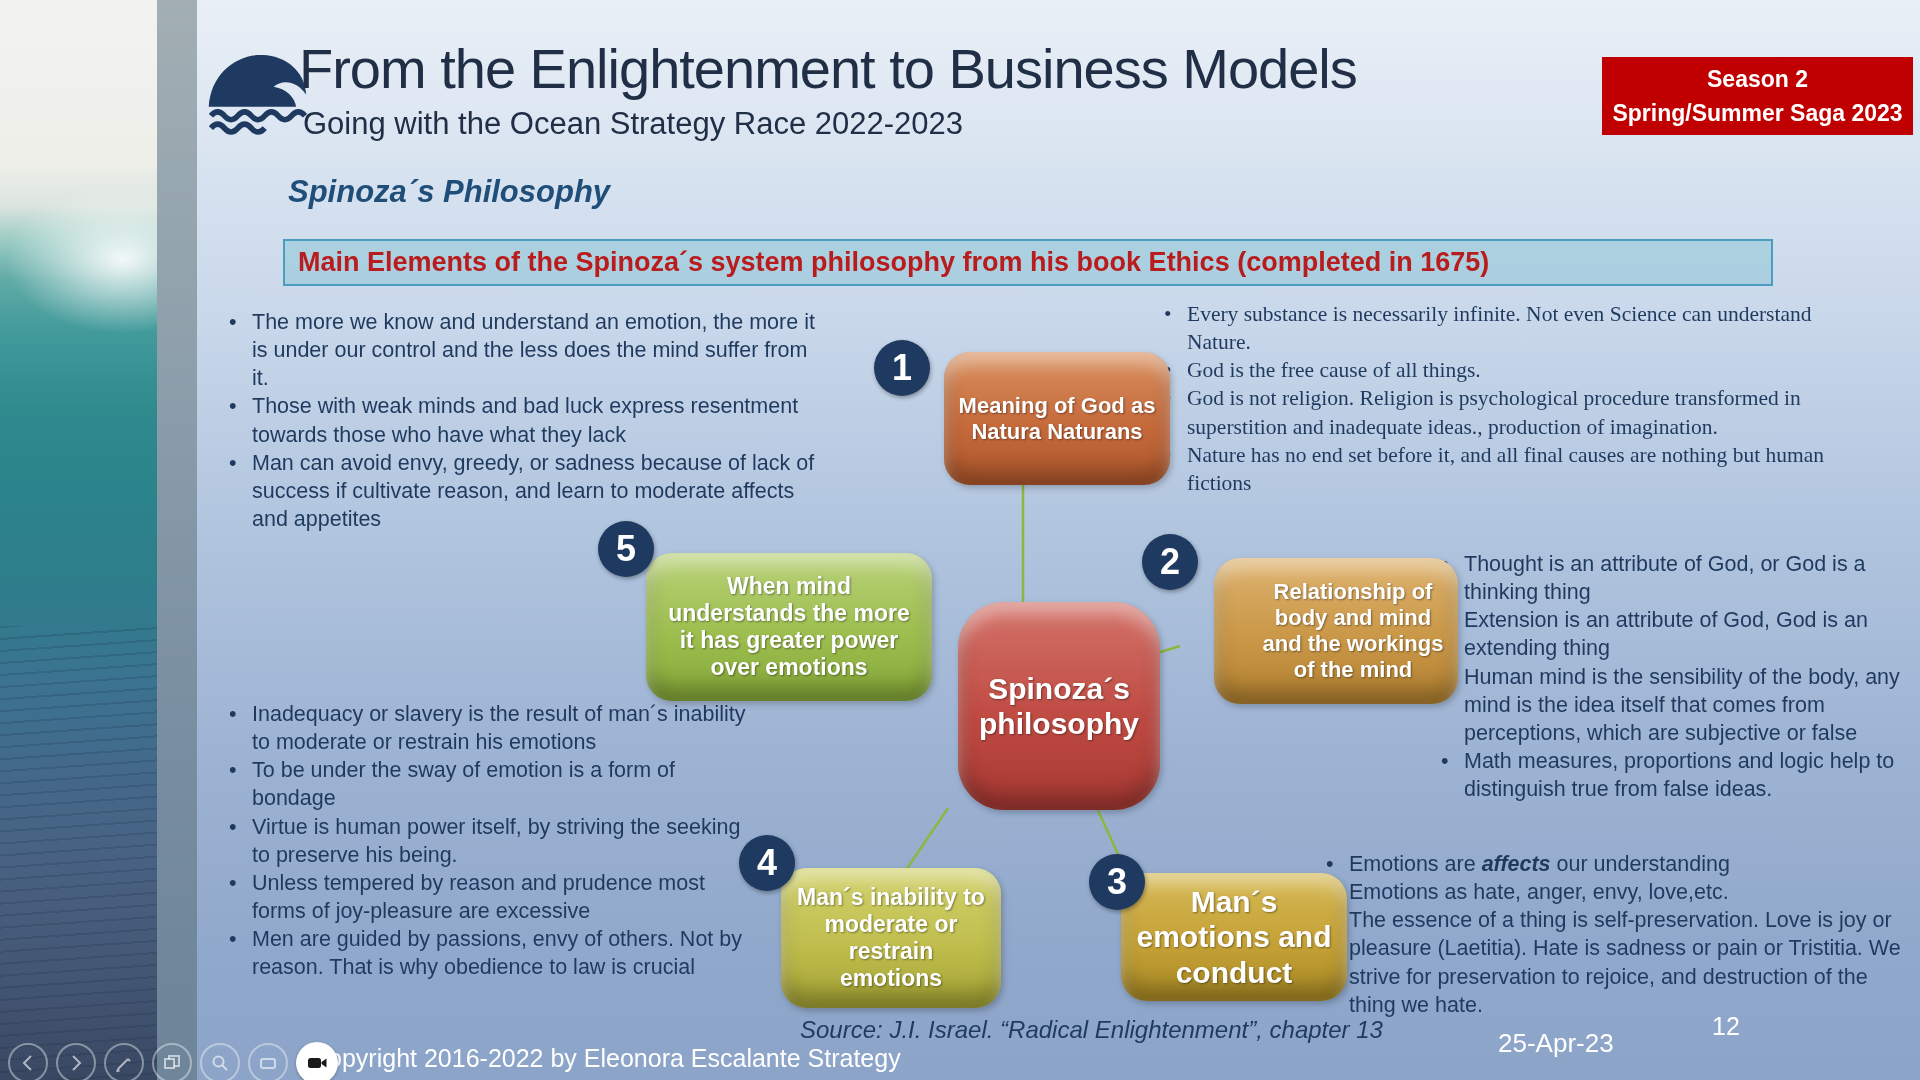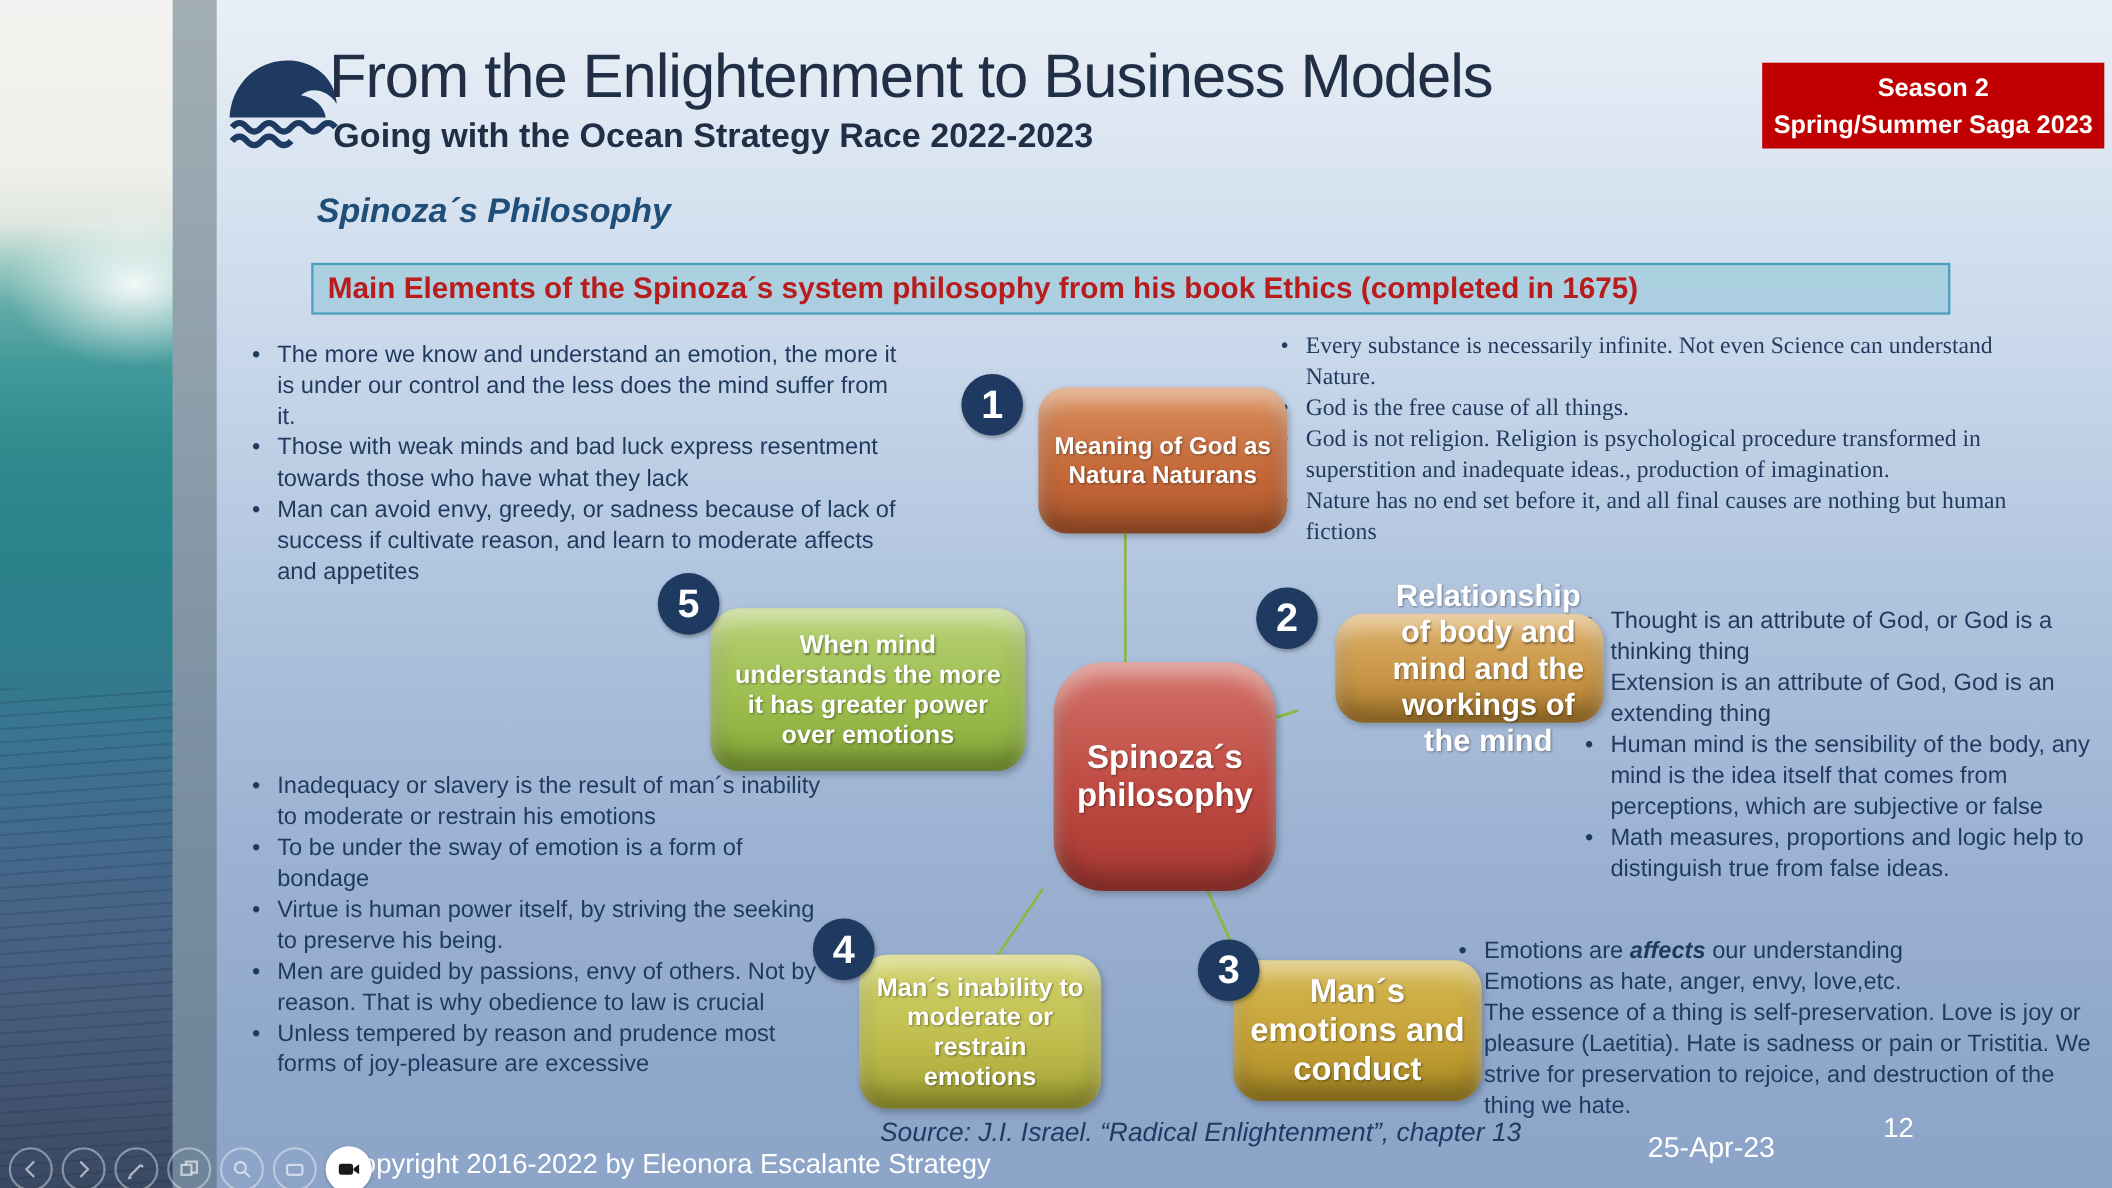--- a/index.html
+++ b/index.html
@@ -23,21 +23,21 @@
   }
   .photo-strip::after{
     content:""; position:absolute; left:0; right:0; top:58%; bottom:0;
     background:repeating-linear-gradient(176deg, rgba(15,35,55,0.16) 0 2px, transparent 2px 12px);
   }
   .photo-band{ left:157px; top:0; width:40px; height:1080px; background:rgba(75,95,98,0.45); }
 
   
   .logo{ left:202px; top:44px; width:112px; height:92px; }
   .title{ left:299px; top:36px; font-size:56px; letter-spacing:-1px; color:#202F46; white-space:nowrap;text-align:center; }
-  .subtitle{ left:303px; top:106px; font-size:31px; color:#202F46; white-space:nowrap;font-weight:bold; }
+  .subtitle{ left:303px; top:106px; font-size:31px; color:#202F46; white-space:nowrap; }
   .badge{
     left:1602px; top:57px; width:311px; height:78px;
     color:#fff; font-weight:700; font-size:23px; line-height:1.5;
     display:flex; flex-direction:column; align-items:center; justify-content:center; text-align:center;
   }
   .section-heading{ left:288px; top:174px; font-size:31px; font-style:italic; font-weight:700; color:#1F4E79; white-space:nowrap;}
   .banner{
     left:283px; top:239px; width:1490px; height:47px; box-sizing:border-box;
     display:flex; align-items:center; padding-left:13px;
     font-weight:700; font-size:27px; color:#b91c1c; white-space:nowrap;
@@ -58,21 +58,21 @@
   .node{
     position:absolute; display:flex; align-items:center; justify-content:center; text-align:center;
     color:#fff; font-weight:700; font-size:22px; line-height:1.18;
     text-shadow:1px 1px 2px rgba(0,0,0,0.4);
     border-radius:26px; padding:8px 14px; box-sizing:border-box;
     box-shadow: inset 0 12px 16px rgba(255,255,255,0.42), inset 0 -14px 20px rgba(0,0,0,0.28), 2px 3px 6px rgba(0,0,0,0.22);
     margin-left: 36px;
   }
   .node-1{ left:908px; top:352px; width:226px; height:133px; background:linear-gradient(180deg,#D9905F 0%,#C56A3B 55%,#B0572B 100%); }
   .node-5{ left:610px; top:553px; width:286px; height:148px; font-size:23px; background:linear-gradient(180deg,#B8D178 0%,#9DBE4F 55%,#85A838 100%); }
-  .node-2{ left:1178px; top:558px; width:244px; height:99px; font-size:28px; background:linear-gradient(180deg,#DEB26E 0%,#C99747 55%,#B2802F 100%);padding-left:48px; }
+  .node-2{ left:1178px; top:558px; width:244px; height:146px; font-size:22px; background:linear-gradient(180deg,#DEB26E 0%,#C99747 55%,#B2802F 100%);padding-left:48px; }
   .node-center{ left:922px; top:602px; width:202px; height:208px; border-radius:46px; font-size:30px; background:linear-gradient(180deg,#D3736A 0%,#BF4B43 55%,#A63832 100%); }
   .node-4{ left:745px; top:868px; width:220px; height:140px; font-size:23px; background:linear-gradient(180deg,#D2D26E 0%,#BFBE4D 55%,#A3A233 100%); }
   .node-3{ left:1085px; top:873px; width:226px; height:128px; font-size:30px; background:linear-gradient(180deg,#D6B854 0%,#C5A237 55%,#AA8A24 100%); }
   .numc{
     position:absolute; width:56px; height:56px; border-radius:50%;
     background:#1E3A60; color:#fff; font-weight:700; font-size:36px;
     display:flex; align-items:center; justify-content:center;
     box-shadow:1px 2px 4px rgba(0,0,0,0.35);
   }
   .numc-1{ left:874px; top:340px; } .numc-2{ left:1142px; top:534px; }
@@ -138,22 +138,22 @@
   <ul class="bullets mr">
     <li>Thought is an attribute of God, or God is a thinking thing</li>
     <li>Extension is an attribute of God, God is an extending thing</li>
     <li>Human mind is the sensibility of the body, any mind is the idea itself that comes from perceptions, which are subjective or false</li>
     <li>Math measures, proportions and logic help to distinguish true from false ideas.</li>
   </ul>
   <ul class="bullets ml">
     <li>Inadequacy or slavery is the result of man´s inability to moderate or restrain his emotions</li>
     <li>To be under the sway of emotion is a form of bondage</li>
     <li>Virtue is human power itself, by striving the seeking to preserve his being.</li>
+    <li>Unless tempered by reason and prudence most forms of joy-pleasure are excessive</li>
     <li>Men are guided by passions, envy of others. Not by reason. That is why obedience to law is crucial</li>
-    <li>Unless tempered by reason and prudence most forms of joy-pleasure are excessive</li>
   </ul>
   <ul class="bullets br">
     <li><span>Emotions are </span><b><i>affects</i></b><span> our understanding</span></li>
     <li>Emotions as hate, anger, envy, love,etc.</li>
     <li>The essence of  a thing is self-preservation. Love is joy or pleasure (Laetitia). Hate is sadness or pain or Tristitia. We strive for preservation to rejoice, and destruction of the thing we hate.</li>
   </ul>
 
   <svg class="abs connector-svg" viewBox="0 0 1920 1080">
     <line x1="1023" y1="485" x2="1023" y2="603" stroke="#8DB741" stroke-width="2.5"></line>
     <line x1="894" y1="670" x2="924" y2="676" stroke="#8DB741" stroke-width="2.5"></line>

